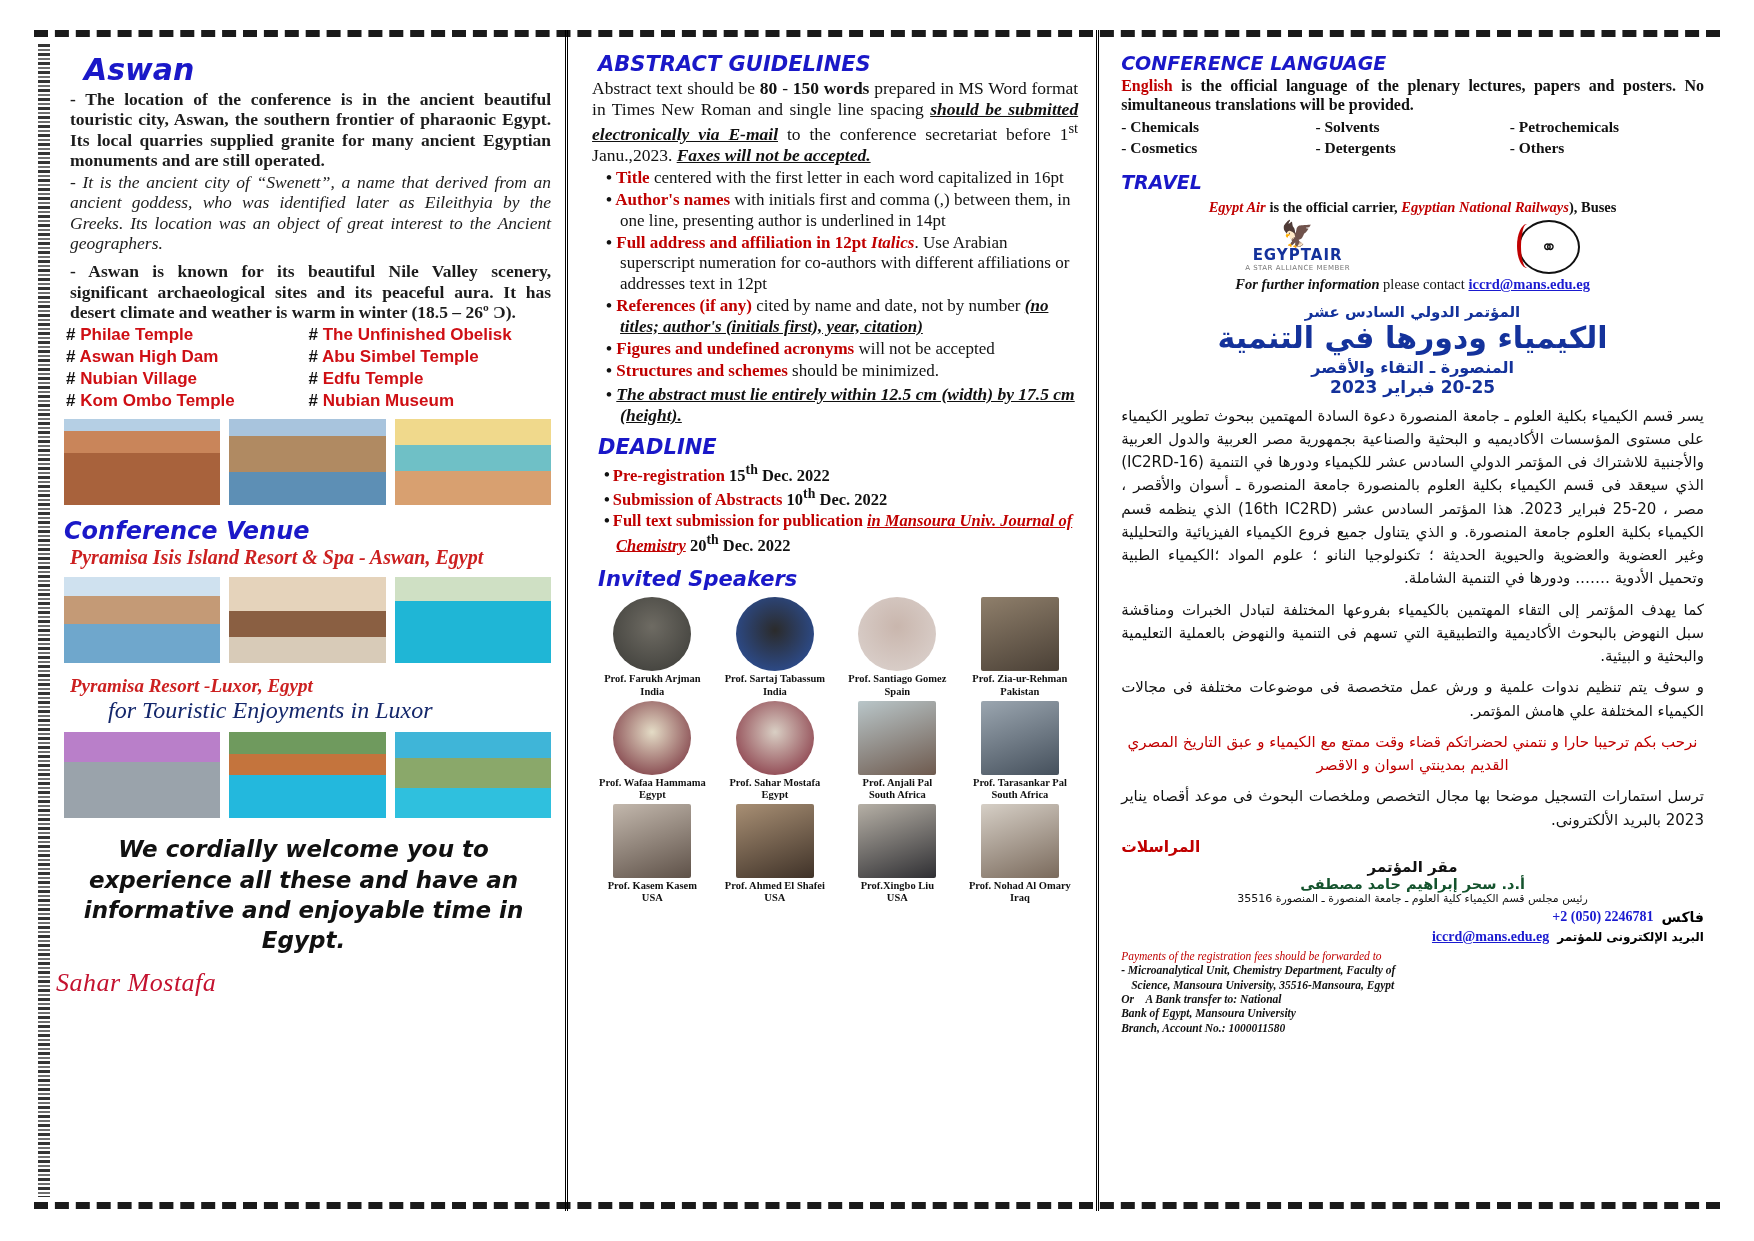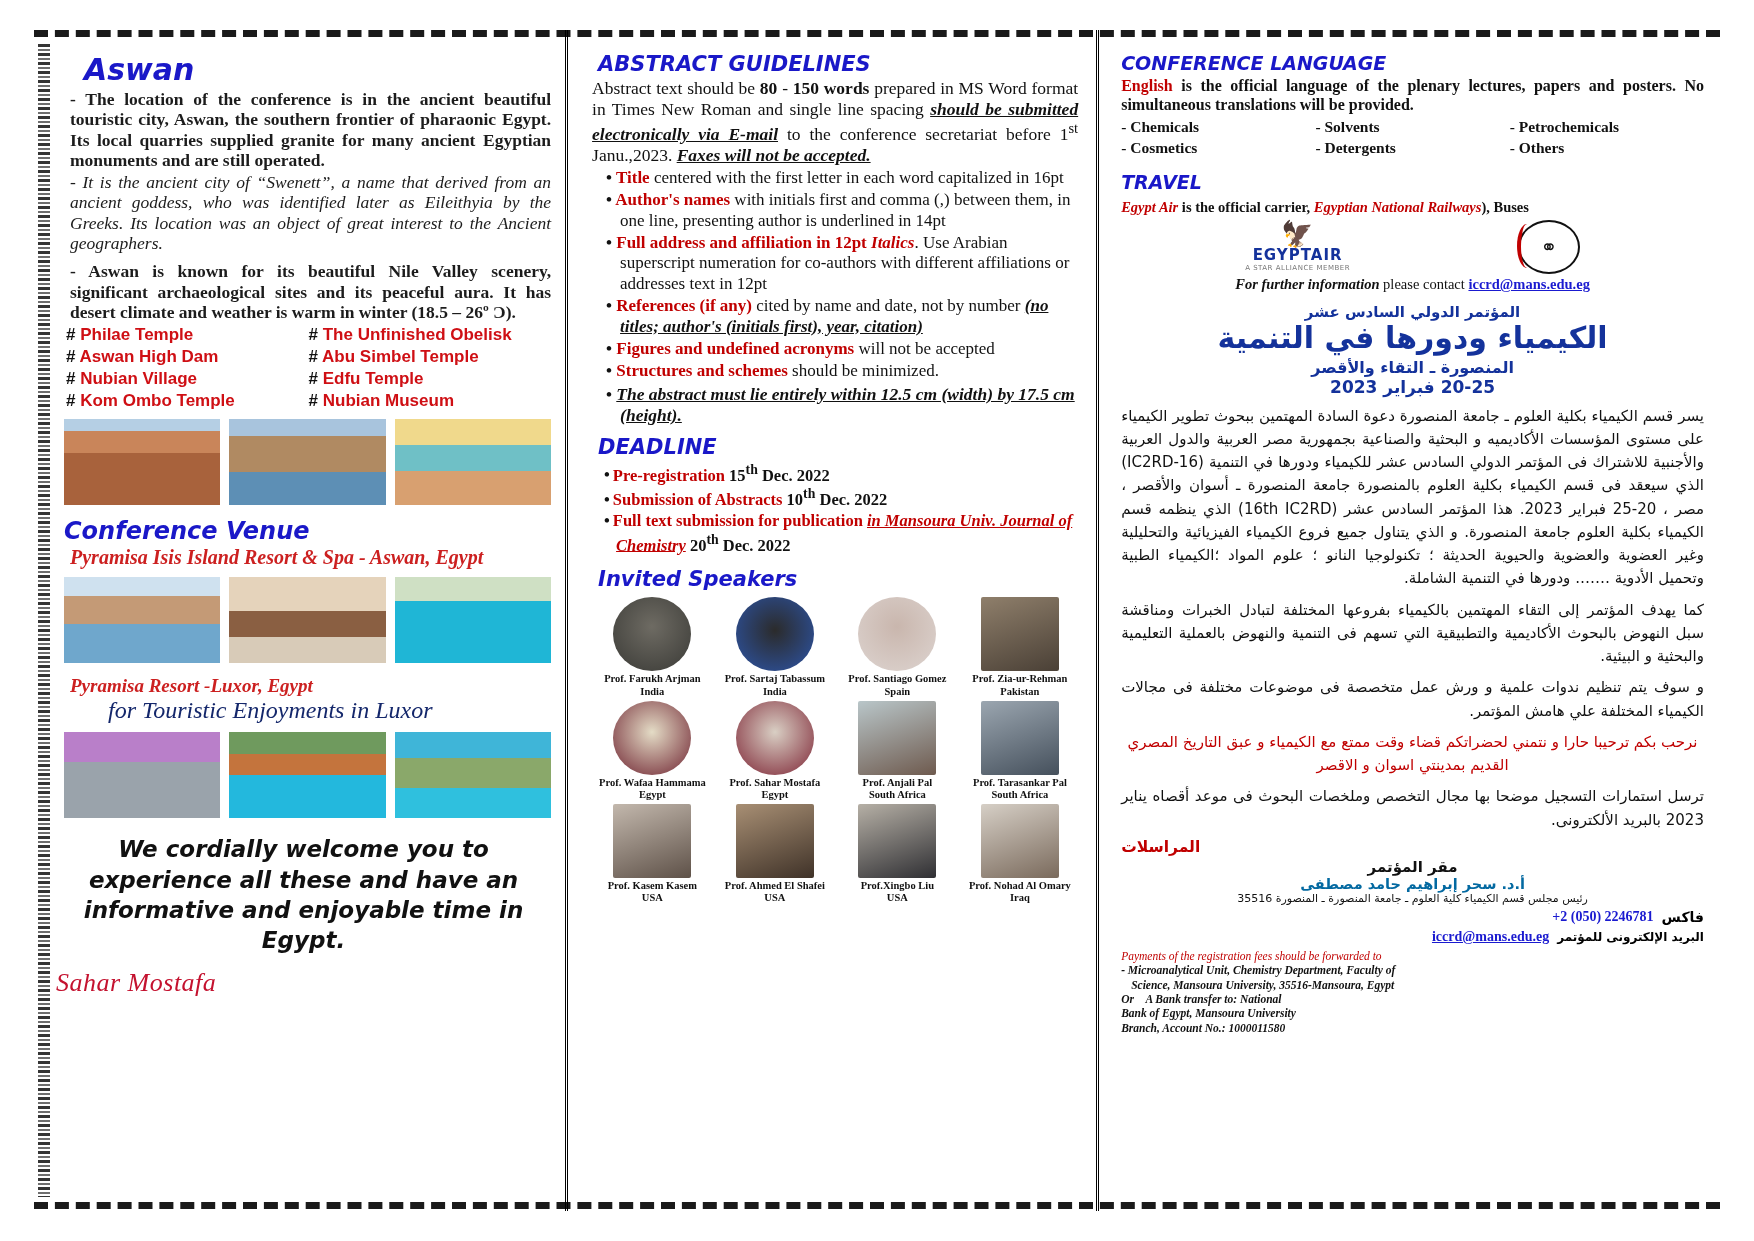--- a/index.html
+++ b/index.html
@@ -46,21 +46,21 @@
   .spk-grid{display:grid;grid-template-columns:repeat(4,1fr);gap:4px 6px;margin-left:2px;}
   .spk{text-align:center;}
   .spk .face{width:78px;height:74px;margin:0 auto;background:#c8c2bb;background-size:cover;background-position:center;border-radius:2px;}
   .spk .face.circ{border-radius:50%;}
   .spk .nm{font-size:10.5px;font-weight:bold;line-height:1.15;margin-top:2px;color:#111;}
   .spk .ct{font-size:10.5px;font-weight:bold;color:#111;}
   .r-h{font-size:19px;margin:0 0 2px 0;}
   .r-p{font-size:16px;line-height:1.2;text-align:justify;font-weight:bold;color:#111;margin:0;}
   .exh-grid{display:grid;grid-template-columns:1fr 1fr 1fr;margin-top:3px;}
   .exh{font-size:15.5px;font-weight:bold;line-height:1.35;color:#111;}
-  .travel-line{font-size:14.5px;font-weight:bold;margin-top:6px;color:#111;}
+  .travel-line{text-align:center;font-size:14.5px;font-weight:bold;margin-top:6px;color:#111;}
   .travel-line i{color:#c00000;}
   .logos{display:flex;justify-content:space-around;align-items:center;margin:4px 40px 2px 40px;}
   .egyptair{font-family:"DejaVu Sans",sans-serif;color:#14329b;text-align:center;}
   .egyptair .wm{font-size:26px;line-height:.9;}
   .egyptair .nm{font-weight:bold;font-size:15px;letter-spacing:1px;}
   .egyptair .sa{font-size:7px;color:#777;letter-spacing:.5px;}
   .enr{width:58px;height:50px;border-radius:50%;border:2.5px solid #111;display:flex;align-items:center;justify-content:center;font-size:20px;color:#111;position:relative;}
   .enr:after{content:"";position:absolute;left:-3px;top:2px;width:16px;height:44px;border-left:4px solid #c00000;border-radius:50%;}
   .contact-line{text-align:center;font-size:14.5px;margin-top:2px;color:#111;}
   .contact-line i{font-weight:bold;}
@@ -254,21 +254,21 @@
       <div class="ar ar-date ar-center">20-25 فبراير 2023</div>
 
       <div class="ar ar-body">يسر قسم الكيمياء بكلية العلوم ـ جامعة المنصورة دعوة السادة المهتمين ببحوث تطوير الكيمياء على مستوى المؤسسات الأكاديميه و البحثية والصناعية بجمهورية مصر العربية والدول العربية والأجنبية للاشتراك فى المؤتمر الدولي السادس عشر للكيمياء ودورها في التنمية (IC2RD-16) الذي سيعقد فى قسم الكيمياء بكلية العلوم بالمنصورة جامعة المنصورة ـ أسوان والأقصر ، مصر ، 20-25 فبراير 2023. هذا المؤتمر السادس عشر (16th IC2RD) الذي ينظمه قسم الكيمياء بكلية العلوم جامعة المنصورة. و الذي يتناول جميع فروع الكيمياء الفيزيائية والتحليلية وغير العضوية والعضوية والحيوية الحديثة ؛ تكنولوجيا النانو ؛ علوم المواد ؛الكيمياء الطبية وتحميل الأدوية ……. ودورها في التنمية الشاملة.</div>
       <div class="ar ar-body">كما يهدف المؤتمر إلى التقاء المهتمين بالكيمياء بفروعها المختلفة لتبادل الخبرات ومناقشة سبل النهوض بالبحوث الأكاديمية والتطبيقية التي تسهم فى التنمية والنهوض بالعملية التعليمية والبحثية و البيئية.</div>
       <div class="ar ar-body">و سوف يتم تنظيم ندوات علمية و ورش عمل متخصصة فى موضوعات مختلفة فى مجالات الكيمياء المختلفة علي هامش المؤتمر.</div>
       <div class="ar ar-body ar-red" style="text-align:center">نرحب بكم ترحيبا حارا و نتمني لحضراتكم قضاء وقت ممتع مع الكيمياء و عبق التاريخ المصري القديم بمدينتي اسوان و الاقصر</div>
       <div class="ar ar-body">ترسل استمارات التسجيل موضحا بها مجال التخصص وملخصات البحوث فى موعد أقصاه يناير 2023 بالبريد الألكترونى.</div>
 
       <div class="ar ar-corr" style="text-align:left">المراسلات</div>
       <div class="ar" style="text-align:center;font-size:15px;font-weight:bold;color:#111;margin-top:2px">مقر المؤتمر</div>
-      <div class="ar" style="text-align:center;font-size:14.5px;font-weight:bold;color:#0369a1">أ.د. سحر إبراهيم حامد مصطفى</div>
+      <div class="ar" style="text-align:center;font-size:14.5px;font-weight:bold;color:#14532d">أ.د. سحر إبراهيم حامد مصطفى</div>
       <div class="ar" style="text-align:center;font-size:11px;color:#111">رئيس مجلس قسم الكيمياء كلية العلوم ـ جامعة المنصورة ـ المنصورة 35516</div>
 
       <div class="mail-row">
         <span style="flex:1"></span>
         <span style="color:#1a1ad0">+2 (050) 2246781</span>
         <span class="ar" style="margin-left:8px">فاكس</span>
       </div>
       <div class="mail-row">
         <span style="flex:1"></span>
         <a href="#">iccrd@mans.edu.eg</a>

